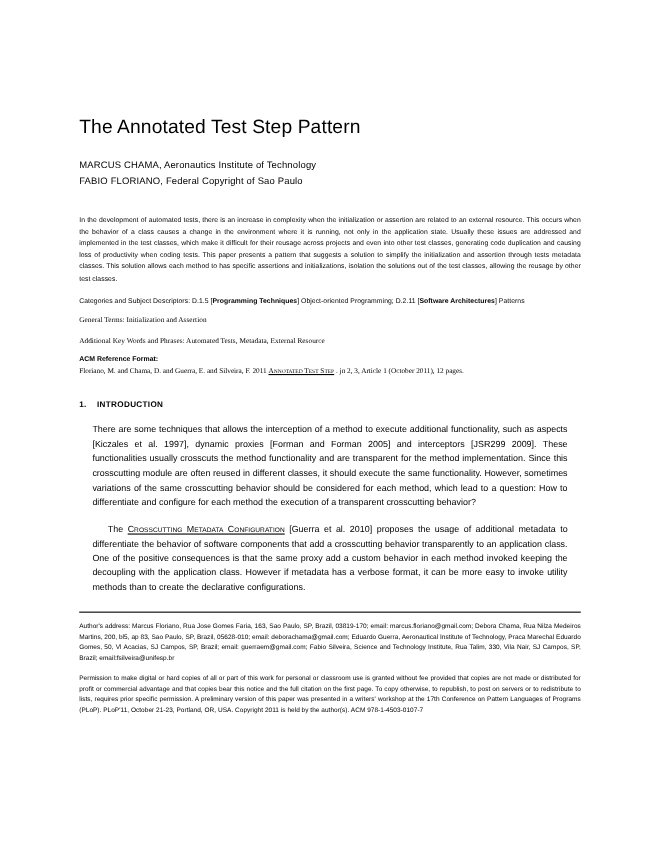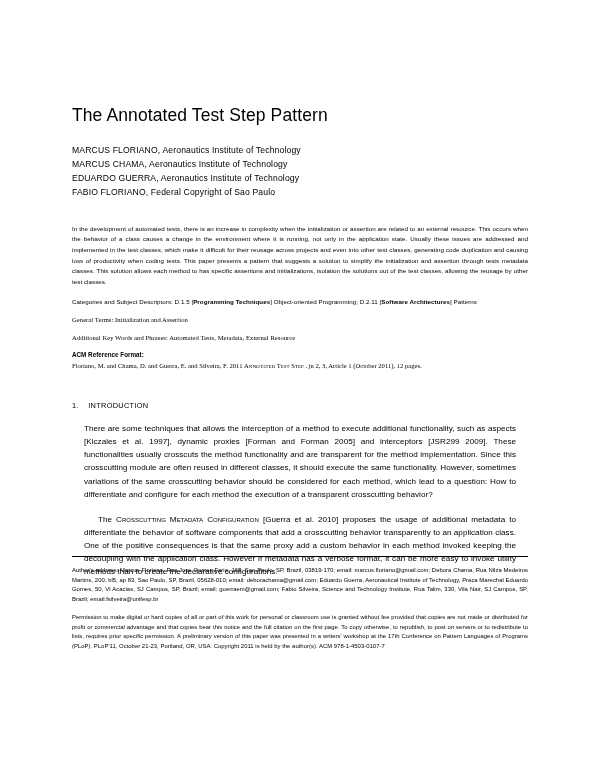--- a/index.html
+++ b/index.html
@@ -66,25 +66,26 @@
     font-weight: bold;
     margin-bottom: 3px;
   }
   .ref-body {
     font-family: "Liberation Serif", serif;
     font-size: 6.6px;
     line-height: 1.6;
   }
   .smallcaps {
     font-variant: small-caps;
+    text-decoration: underline;
   }
   .section-head {
     font-size: 7.4px;
-    font-weight: normal;
-    margin: 30px 0 6px 0;
+    font-weight: bold;
+    margin: 20px 0 6px 0;
     letter-spacing: 0.3px;
   }
   .body-par {
     font-size: 8.1px;
     line-height: 1.62;
     text-align: justify;
     margin: 12px;
     letter-spacing: 0.02px;
   }
   .body-par.indent {
@@ -113,27 +114,21 @@
 </style>
 </head>
 <body>
 
 <div class="page">
 
   <h1 class="title">The Annotated Test Step Pattern</h1>
 
   <div class="authors">
     <div class="author-line">
-      <span class="author-name">MARCUS FLORIANO</span><span>, Aeronautics Institute of Technology</span>
-    </div>
-    <div class="author-line">
       <span class="author-name">MARCUS CHAMA</span><span>, Aeronautics Institute of Technology</span>
-    </div>
-    <div class="author-line">
-      <span class="author-name">EDUARDO GUERRA</span><span>, Aeronautics Institute of Technology</span>
     </div>
     <div class="author-line">
       <span class="author-name">FABIO FLORIANO</span><span>, Federal Copyright of Sao Paulo</span>
     </div>
   </div>
 
   <div class="abstract">In the development of automated tests, there is an increase in complexity when the initialization or assertion are related to an external resource. This occurs when the behavior of a class causes a change in the environment where it is running, not only in the application state. Usually these issues are addressed and implemented in the test classes, which make it difficult for their reusage across projects and even into other test classes, generating code duplication and causing loss of productivity when coding tests. This paper presents a pattern that suggests a solution to simplify the initialization and assertion through tests metadata classes. This solution allows each method to has specific assertions and initializations, isolation the solutions out of the test classes, allowing the reusage by other test classes.</div>
 
   <div class="meta-block">
     <span>Categories and Subject Descriptors:</span>

